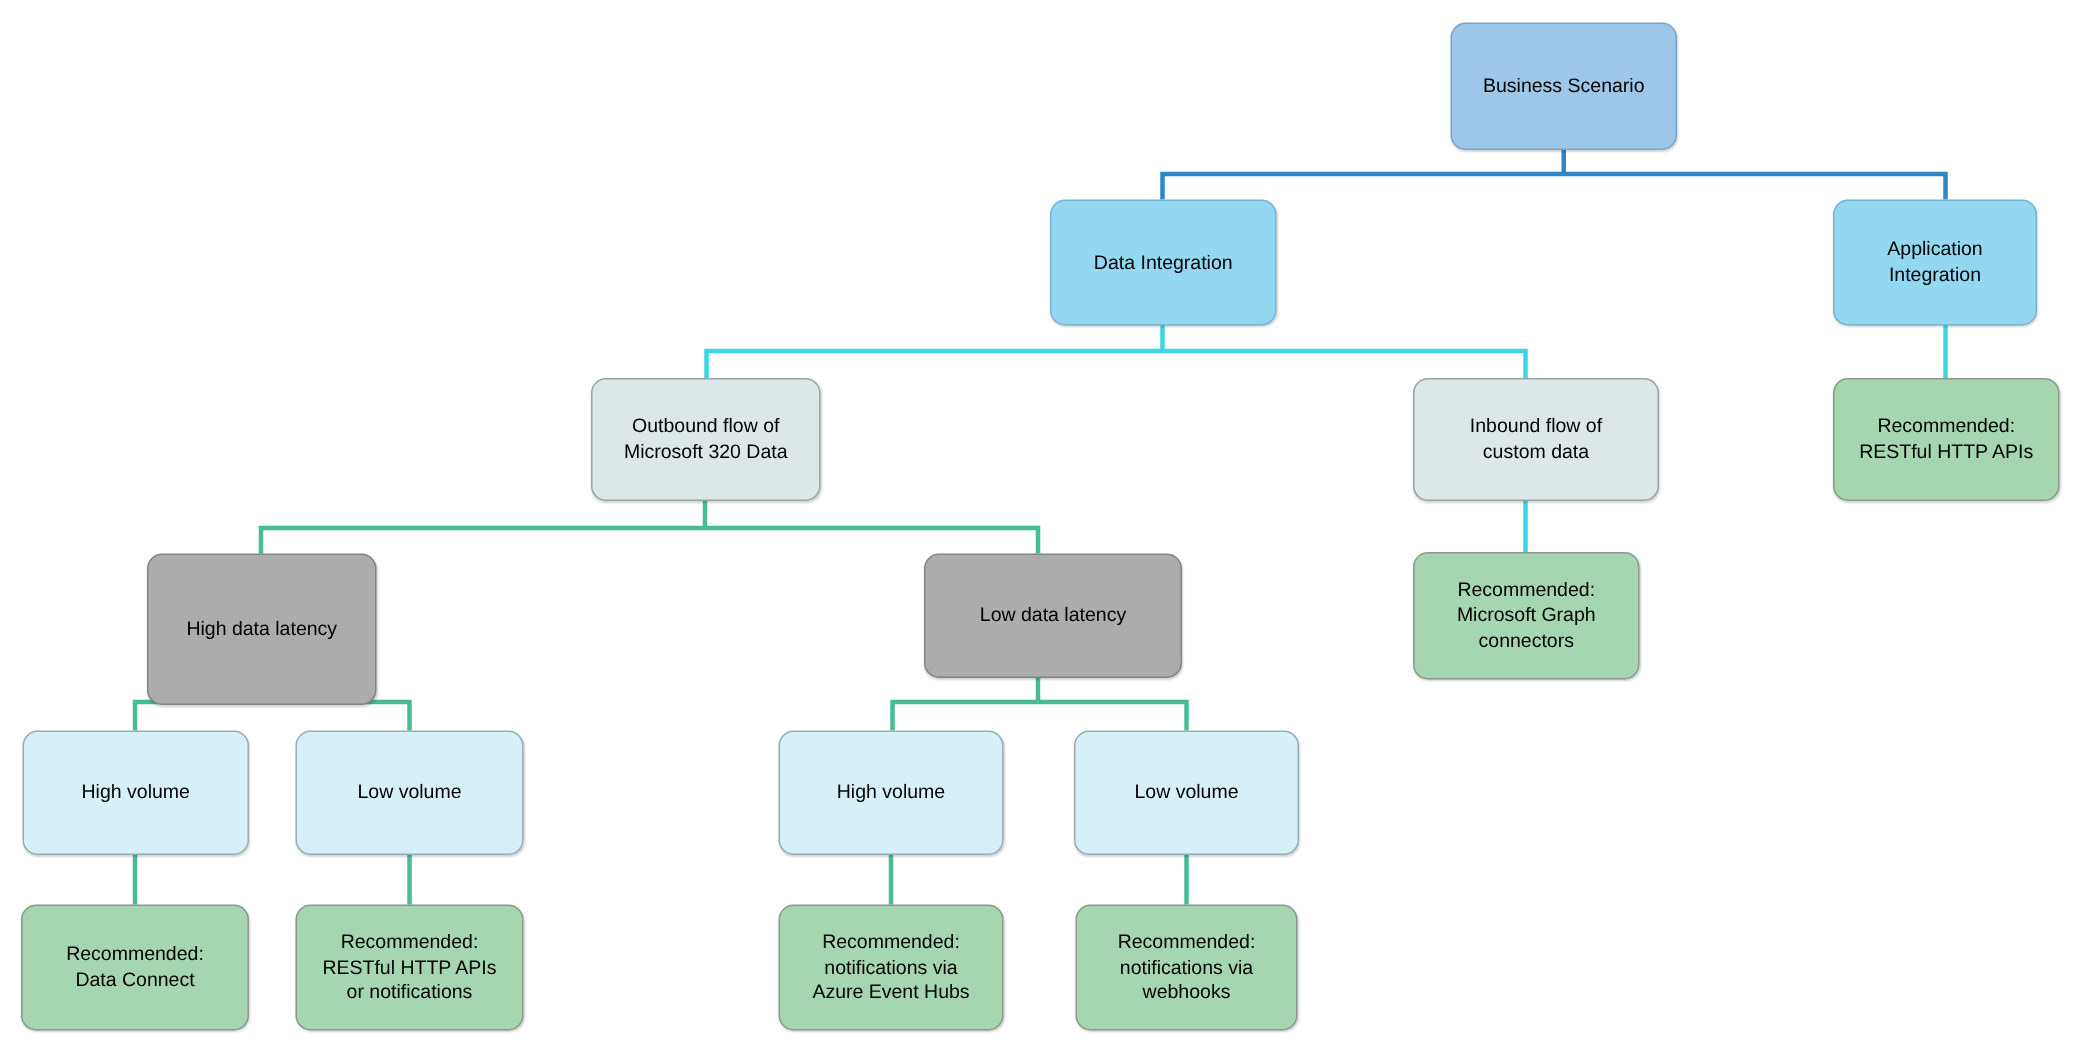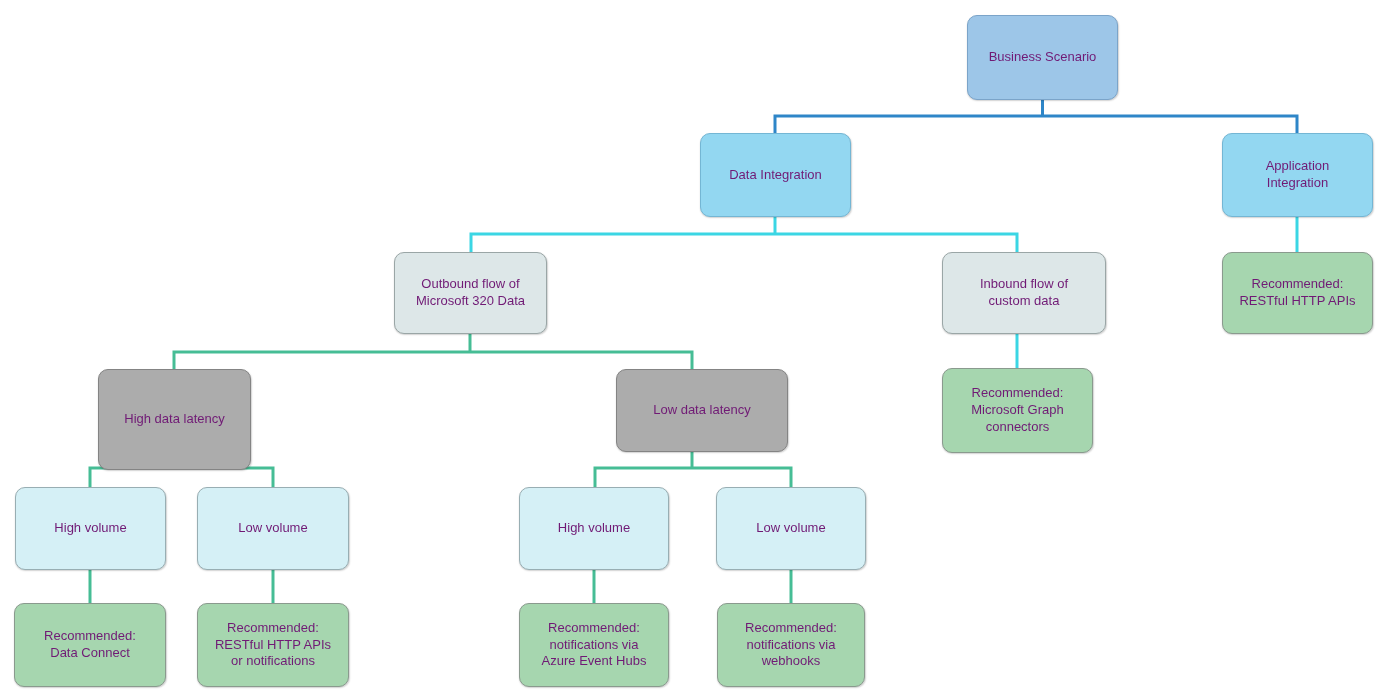--- a/index.html
+++ b/index.html
@@ -33,21 +33,21 @@
     position: absolute;
     box-sizing: border-box;
     border-radius: 10px;
     display: flex;
     align-items: center;
     justify-content: center;
     text-align: center;
     white-space: pre-line;
     font-size: 13px;
     line-height: 1.3;
-    color: #701a75;
+    color: #000000;
     padding: 4px 6px;
     box-shadow: 0.5px 1px 1.5px rgba(0,0,0,0.18);
   }
   .root      { background: #9dc6e8; border: 1.5px solid #7ba4c9; }
   .branch    { background: #93d7f1; border: 1.5px solid #74b6d4; }
   .condition { background: #dde7e8; border: 1.5px solid #9aa6a6; }
   .latency   { background: #acacac; border: 1.5px solid #848484; }
   .volume    { background: #d5f0f6; border: 1.5px solid #98aeb3; text-align: right; }
   .rec       { background: #a6d6af; border: 1.5px solid #8a9a8e; }
 </style>
@@ -75,21 +75,21 @@
     <path class="edge-l3" d="M90 570 V 603"></path>
     <path class="edge-l3" d="M273 570 V 603"></path>
     <path class="edge-l3" d="M594 570 V 603"></path>
     <path class="edge-l3" d="M791 570 V 603"></path>
   </svg>
 
   <div class="node root" style="left:967px; top:15px; width:151px; height:85px;">Business Scenario</div>
 
   <div class="node branch" style="left:700px; top:133px; width:151px; height:84px;text-align:right;">Data Integration</div>
 
-  <div class="node branch" style="left:1222px; top:133px; width:151px; height:84px;">Application
+  <div class="node branch" style="left:1222px; top:133px; width:136px; height:84px;">Application
 Integration</div>
 
   <div class="node condition" style="left:394px; top:252px; width:153px; height:82px;">Outbound flow of
 Microsoft 320 Data</div>
 
   <div class="node condition" style="left:942px; top:252px; width:164px; height:82px;">Inbound flow of
 custom data</div>
 
   <div class="node rec" style="left:1222px; top:252px; width:151px; height:82px;">Recommended:
 RESTful HTTP APIs</div>

